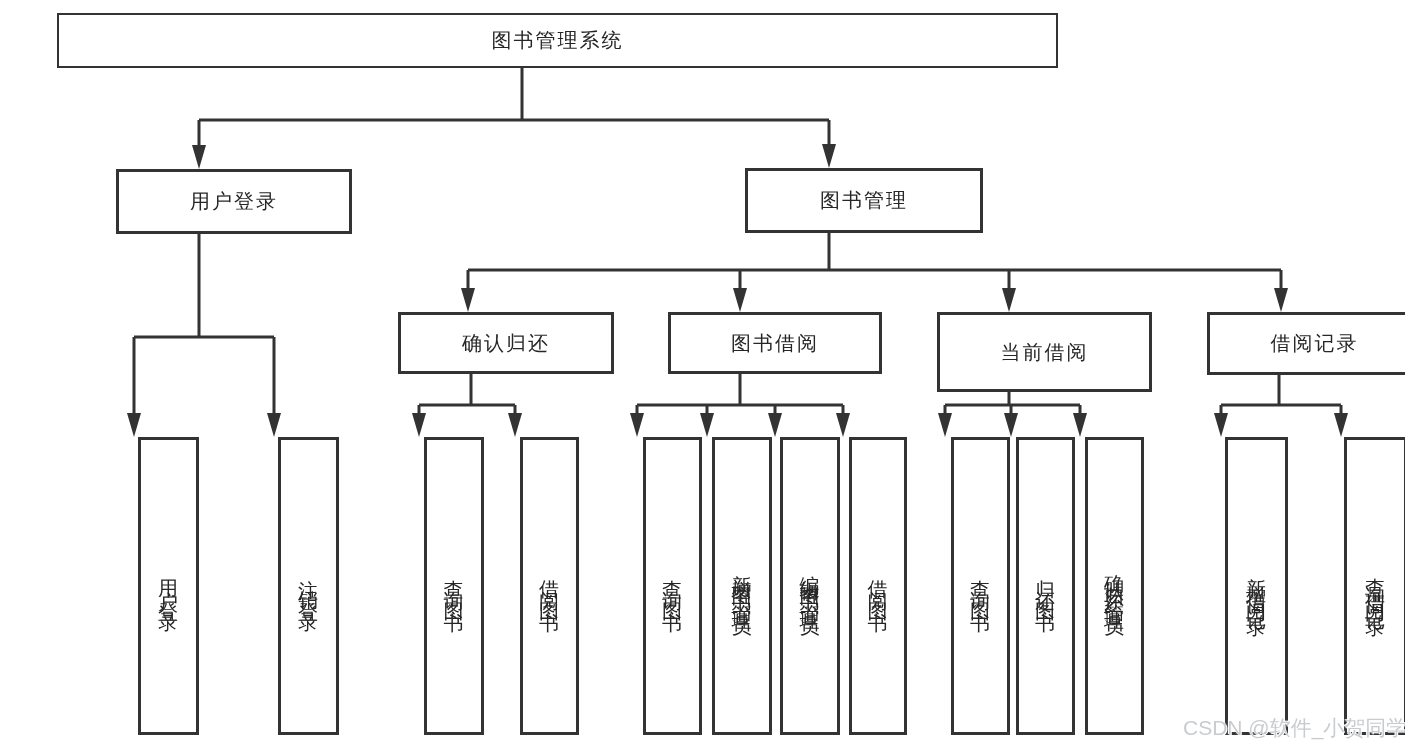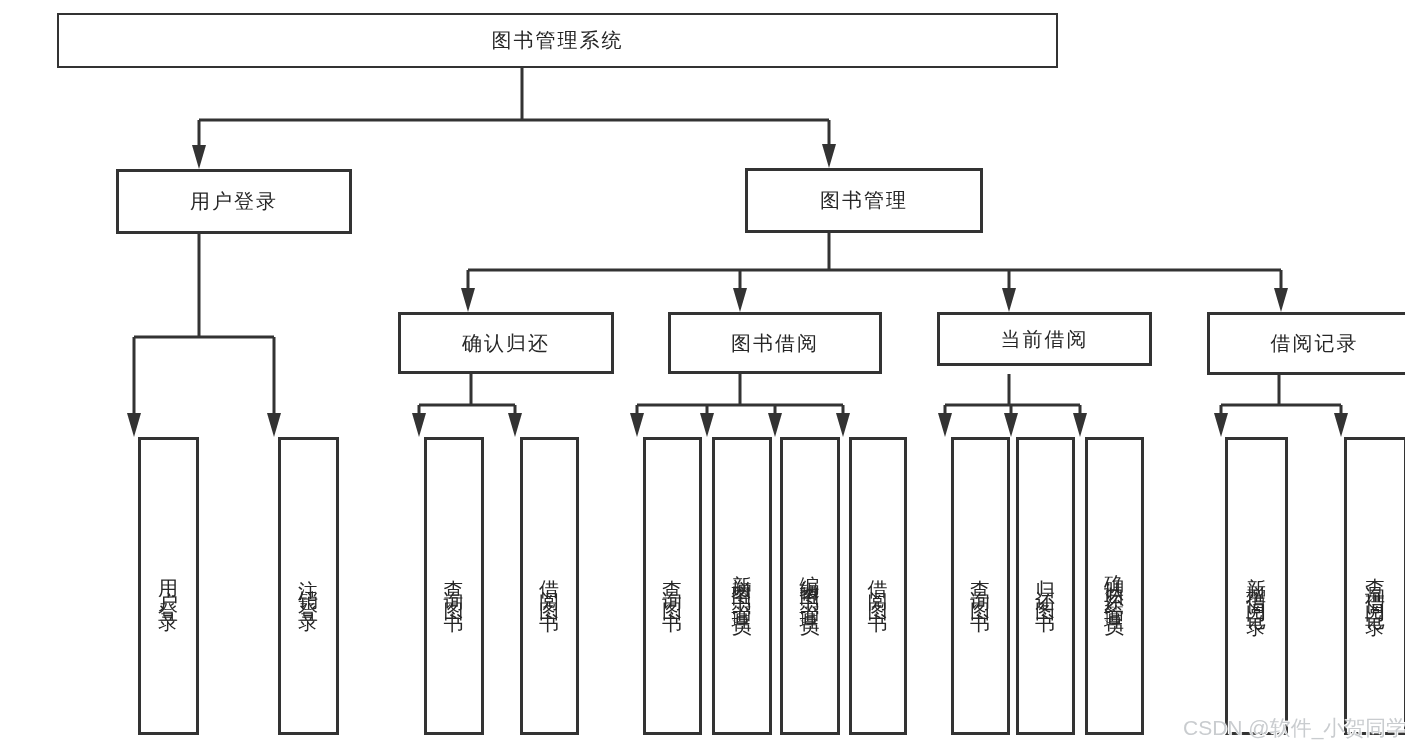--- a/index.html
+++ b/index.html
@@ -98,21 +98,21 @@
   <div class="node" style="left:710px; top:168px; width:238px; height:65px;">
     <span class="h-label">图书管理</span>
   </div>
 
   <div class="node" style="left:363px; top:312px; width:216px; height:62px;">
     <span class="h-label">确认归还</span>
   </div>
   <div class="node" style="left:633px; top:312px; width:214px; height:62px;">
     <span class="h-label">图书借阅</span>
   </div>
-  <div class="node" style="left:902px; top:312px; width:215px; height:54px;">
+  <div class="node" style="left:902px; top:312px; width:215px; height:80px;">
     <span class="h-label">当前借阅</span>
   </div>
   <div class="node" style="left:1172px; top:312px; width:215px; height:63px;">
     <span class="h-label">借阅记录</span>
   </div>
 
   <div class="node" style="left:103px; top:437px; width:61px; height:298px;">
     <span class="v-label">用户登录</span>
   </div>
   <div class="node" style="left:243px; top:437px; width:61px; height:298px;">

